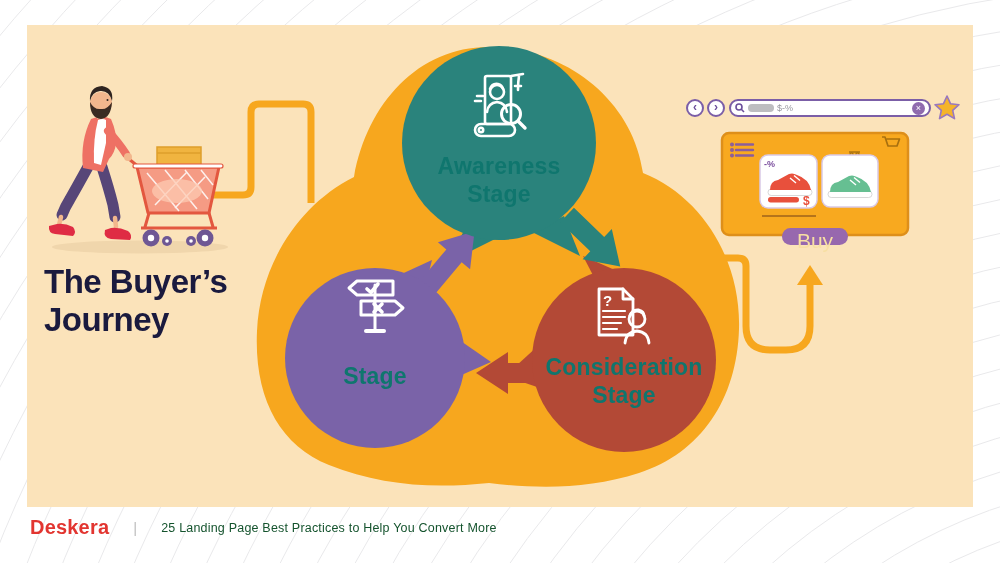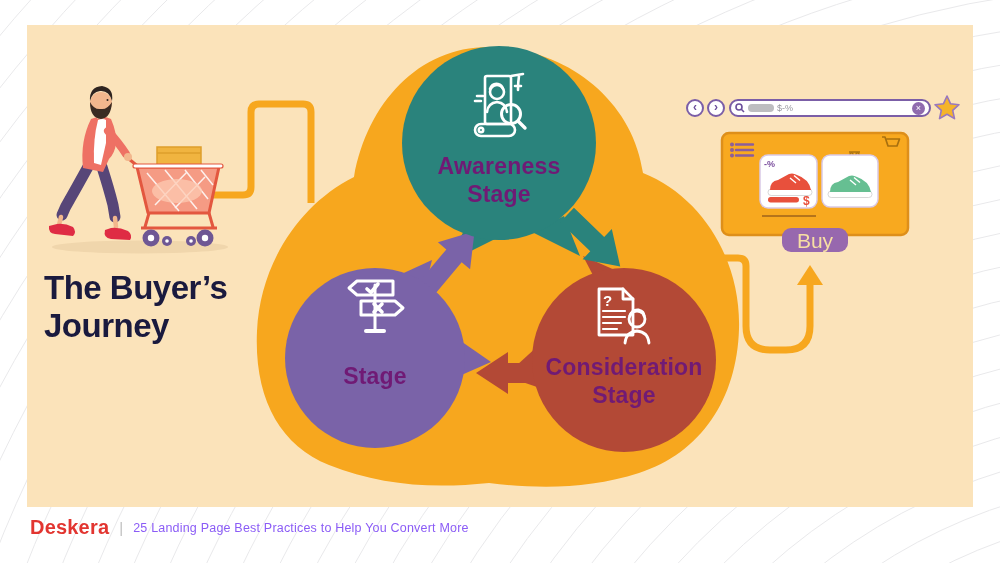--- a/index.html
+++ b/index.html
@@ -3,46 +3,46 @@
 <meta charset="utf-8">
 <style>
   html,body{margin:0;padding:0;width:1000px;height:563px;overflow:hidden;
     font-family:"Liberation Sans", sans-serif;background:#ffffff;}
   #stage-area{position:relative;width:1000px;height:563px;}
   #arc-pattern{position:absolute;left:0;top:0;width:1000px;height:563px;}
   #arc-pattern circle{fill:none;stroke:#e9e9eb;stroke-width:1;}
   .card{position:absolute;left:27px;top:25px;width:946px;height:482px;background:#fbe3ba;}
   .scene{position:absolute;left:0;top:0;width:946px;height:482px;}
   .page-title{position:absolute;left:17px;top:238px;width:205px;
-    font-size:33px;line-height:38px;font-weight:800;color:#1a1a3e;letter-spacing:-0.5px;margin-top:6px;}
-  .stage-label{position:absolute;text-align:center;color:#701a75;font-weight:bold;
+    font-size:33px;line-height:38px;font-weight:800;color:#1a1a3e;letter-spacing:-0.5px;}
+  .stage-label{position:absolute;text-align:center;color:#0f766e;font-weight:bold;
     font-size:23px;line-height:28px;letter-spacing:0.2px;}
   .stage-label.awareness{left:372px;top:127px;width:200px;}
   .stage-label.decision{left:258px;top:337px;width:180px;}
   .stage-label.consideration{left:482px;top:328px;width:230px;}
   .nav-btn{position:absolute;width:18px;height:18px;border-radius:50%;background:#fff;
     border:2px solid #7b5ea7;box-sizing:border-box;display:flex;align-items:center;justify-content:center;
     color:#6b4f9b;font-size:12px;font-weight:bold;line-height:1;padding:0;cursor:pointer;}
   .nav-btn span{transform:translateY(-1px);}
   #back-btn{left:659px;top:74px;}
   #fwd-btn{left:680px;top:74px;}
   .search-bar{position:absolute;left:702px;top:74px;width:202px;height:18px;box-sizing:border-box;
     background:#fff;border:2px solid #7b5ea7;border-radius:10px;display:flex;align-items:center;
     padding:0 4px;gap:3px;}
   .search-blob{width:26px;height:8px;border-radius:4px;background:#bdbdc0;}
   .search-hint{font-size:9px;color:#97979f;flex:1;}
   .clear-btn{width:13px;height:13px;border-radius:50%;background:#8f6bae;color:#fff;border:none;
     font-size:9px;line-height:13px;text-align:center;padding:0;cursor:pointer;}
   .star{position:absolute;left:906px;top:69px;}
-  .buy-btn{position:absolute;left:755px;top:203px;width:66px;height:24px;border:none;border-radius:9px;
+  .buy-btn{position:absolute;left:755px;top:203px;width:66px;height:17px;border:none;border-radius:9px;
     background:#9768ae;color:#f7dfa3;font-size:21px;font-family:"Liberation Sans",sans-serif;cursor:pointer;}
-  .footer{position:absolute;left:30px;top:516px;display:flex;align-items:center;gap:10px;}
+  .footer{position:absolute;left:30px;top:516px;display:flex;align-items:center;gap:24px;}
   .brand{font-size:20px;font-weight:800;color:#e23530;letter-spacing:0.2px;}
   .footer-sep{font-size:15px;color:#bfbfbf;}
-  .footer-caption{font-size:12.5px;color:#8b5cf6;letter-spacing:0.2px;}
+  .footer-caption{font-size:12.5px;color:#14532d;letter-spacing:0.2px;}
 </style>
 </head>
 <body>
 
 <div id="stage-area">
 
   <svg id="arc-pattern">
       <circle cx="1170" cy="1015" r="140"></circle>
       <circle cx="1170" cy="1015" r="173"></circle>
       <circle cx="1170" cy="1015" r="206"></circle>

